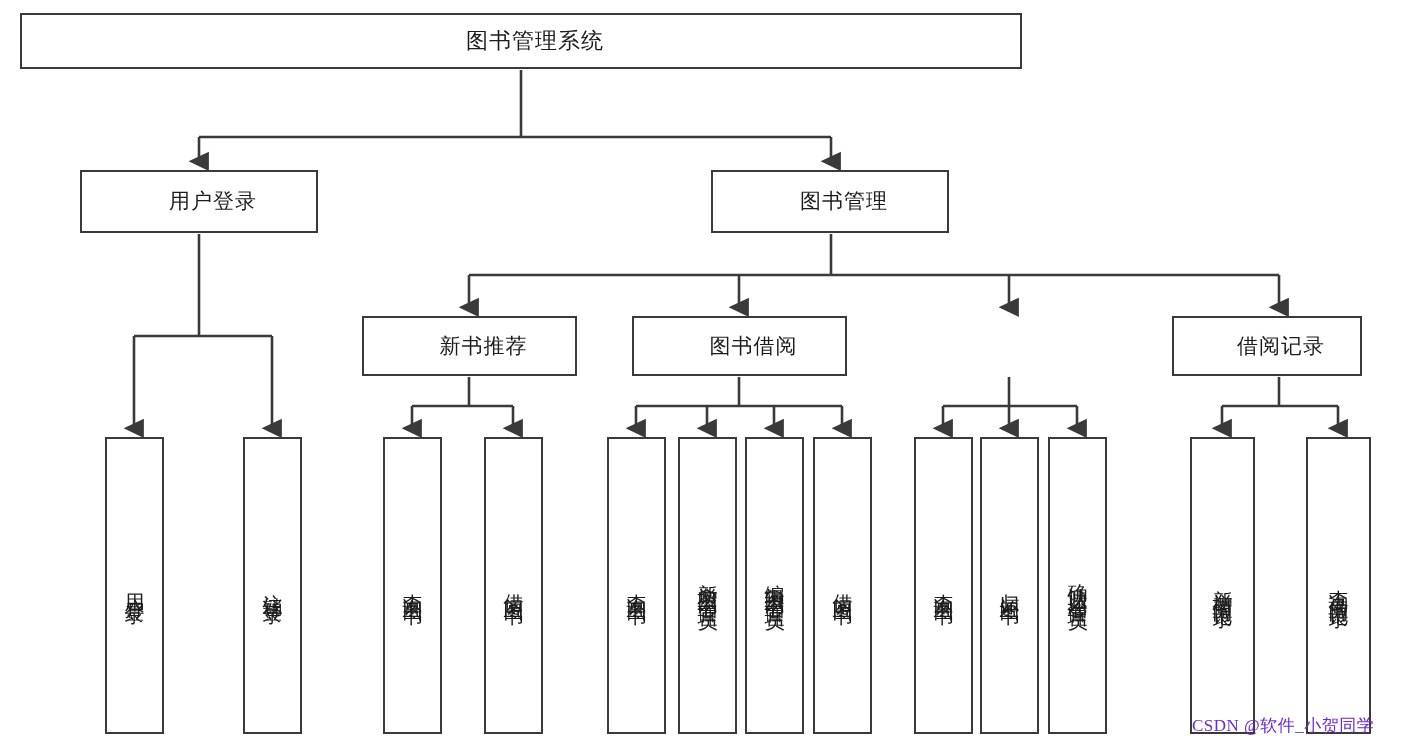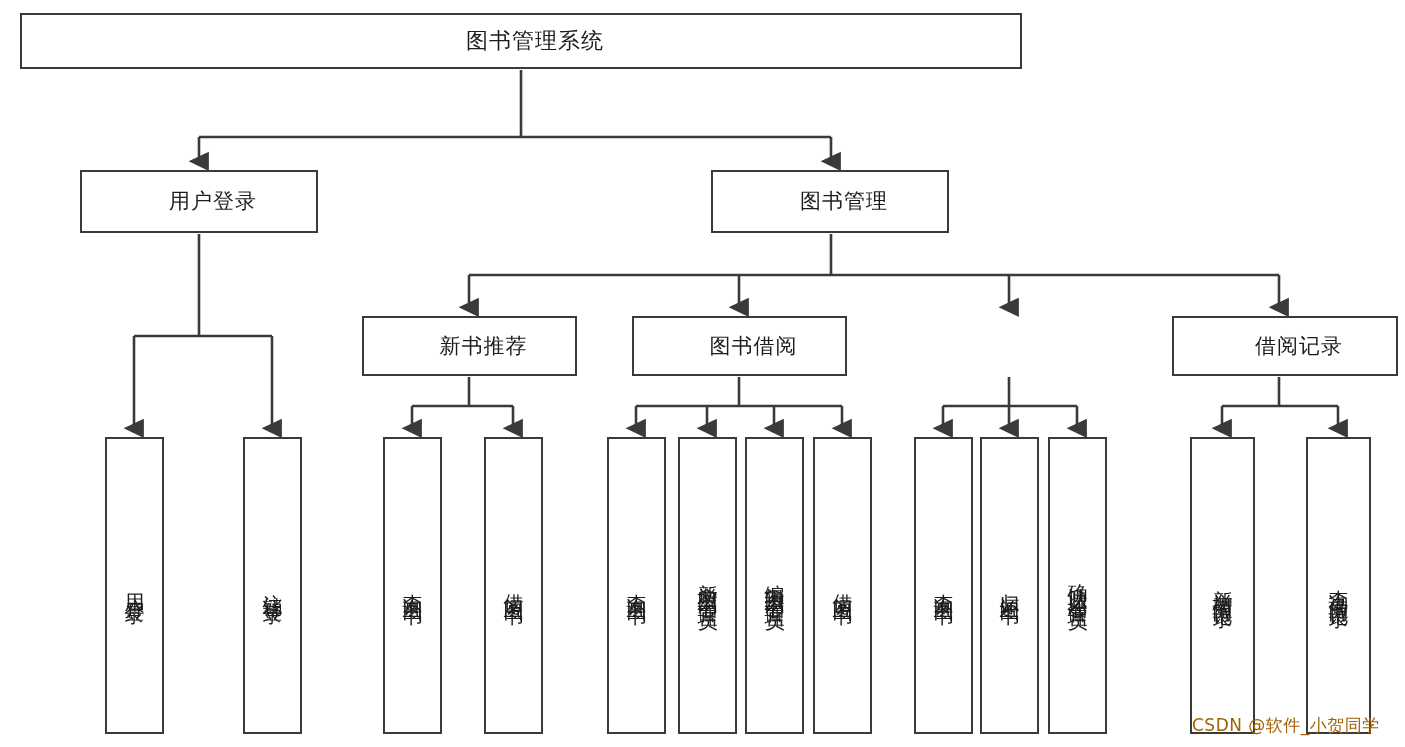--- a/index.html
+++ b/index.html
@@ -51,25 +51,26 @@
     letter-spacing: 4px;
     line-height: 1.05;
     white-space: nowrap;
     display: block;
   }
   .node.root {
     font-size: 22px;
   }
   .watermark {
     position: absolute;
-    color: #a16207;
+    color: #6d28d9;
     font-size: 17px;
     white-space: nowrap;
     letter-spacing: 0.5px;
     pointer-events: none;
+    font-family: Liberation Serif, serif;
   }
 </style>
 </head>
 <body>
 
 <div id="diagram-canvas">
 
   <svg id="edge-layer" viewBox="0 0 1405 747" width="1405" height="747" xmlns="http://www.w3.org/2000/svg">
     <defs>
       <marker id="arrowhead" markerWidth="9" markerHeight="9" refX="4.2" refY="4.4" orient="auto" markerUnits="strokeWidth">
@@ -134,21 +135,21 @@
 
   <div class="node horizontal" style="left:711px; top:170px; width:238px; height:63px;">
     <span>图书管理</span>
   </div>
 
   <div class="node horizontal" style="left:632px; top:316px; width:215px; height:60px;">
     <span>图书借阅</span>
   </div>
 
 
-  <div class="node horizontal" style="left:1172px; top:316px; width:226px; height:60px;">
+  <div class="node horizontal" style="left:1172px; top:316px; width:190px; height:60px;">
     <span>借阅记录</span>
   </div>
 
   <div class="node vertical" style="left:105px; top:437px; width:59px; height:297px;">
     <span class="vlabel">用户登录</span>
   </div>
 
   <div class="node vertical" style="left:243px; top:437px; width:59px; height:297px;">
     <span class="vlabel">注销登录</span>
   </div>

